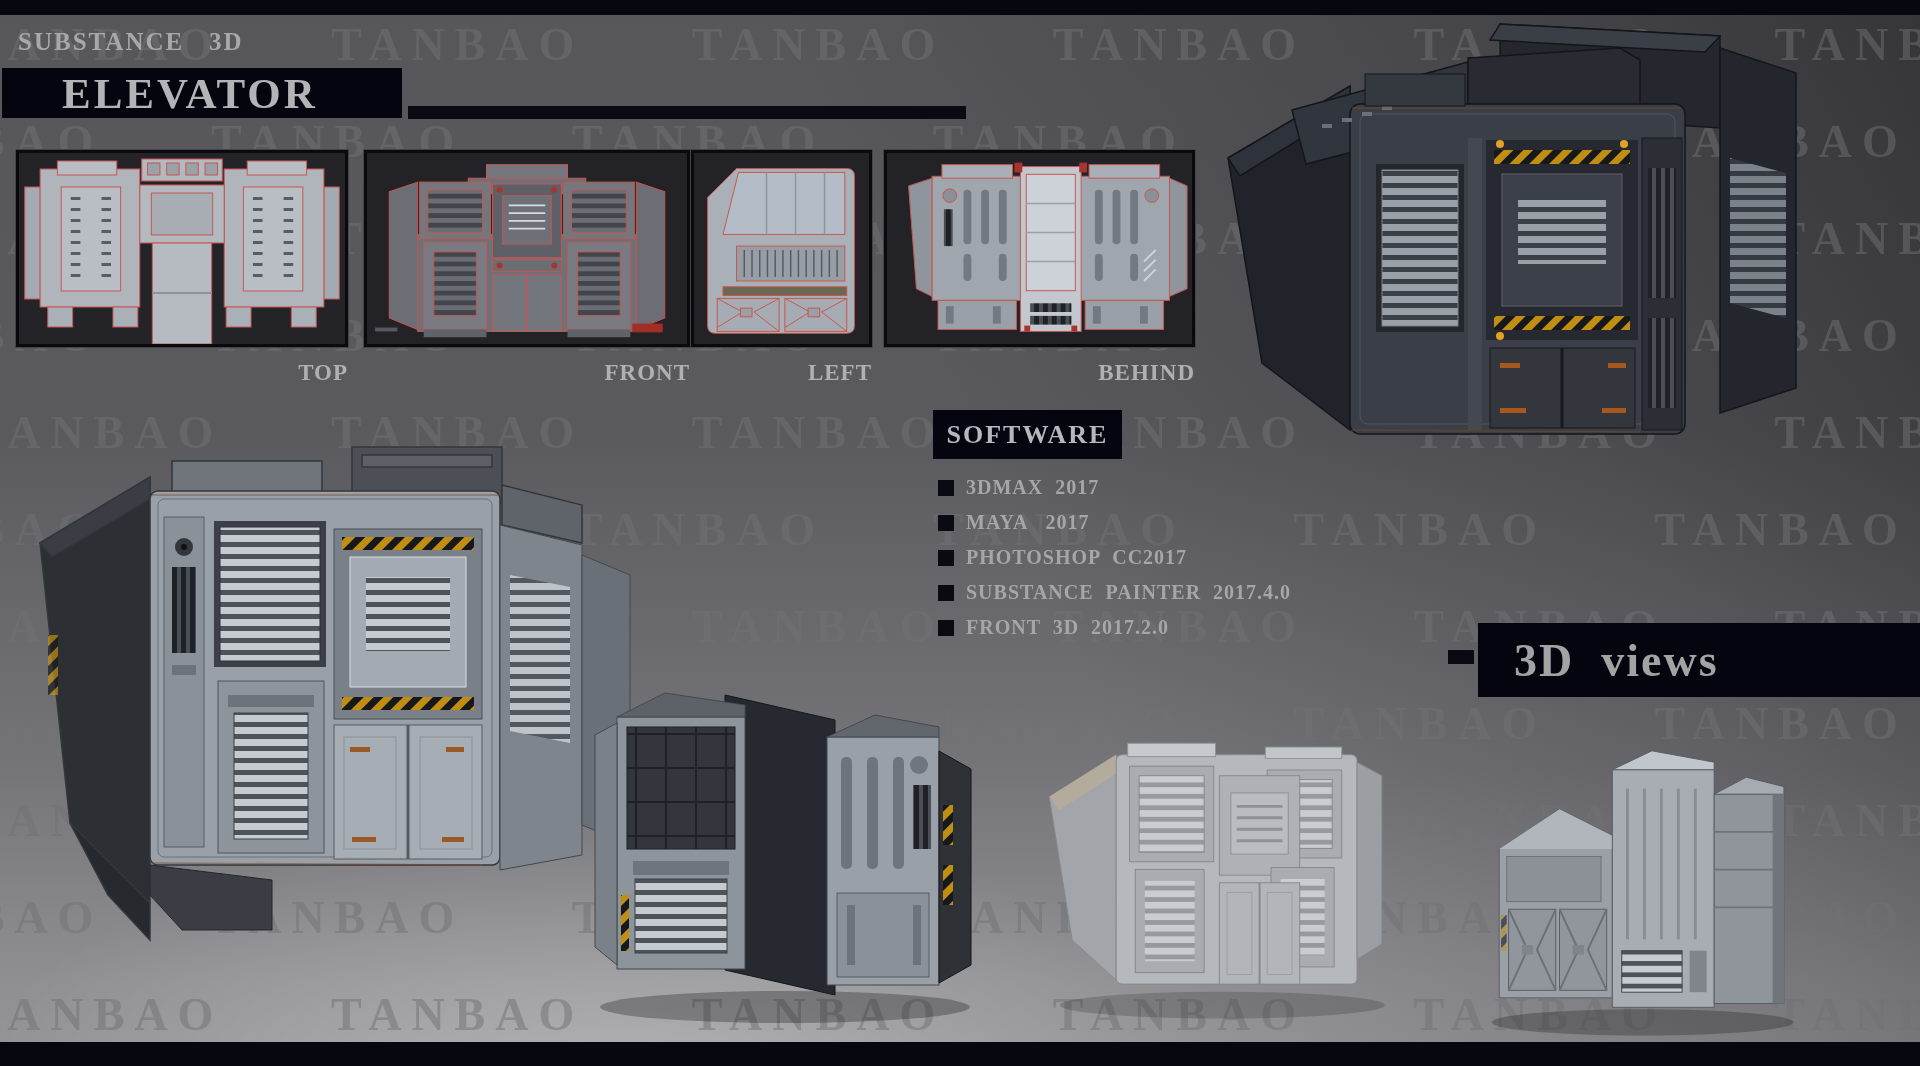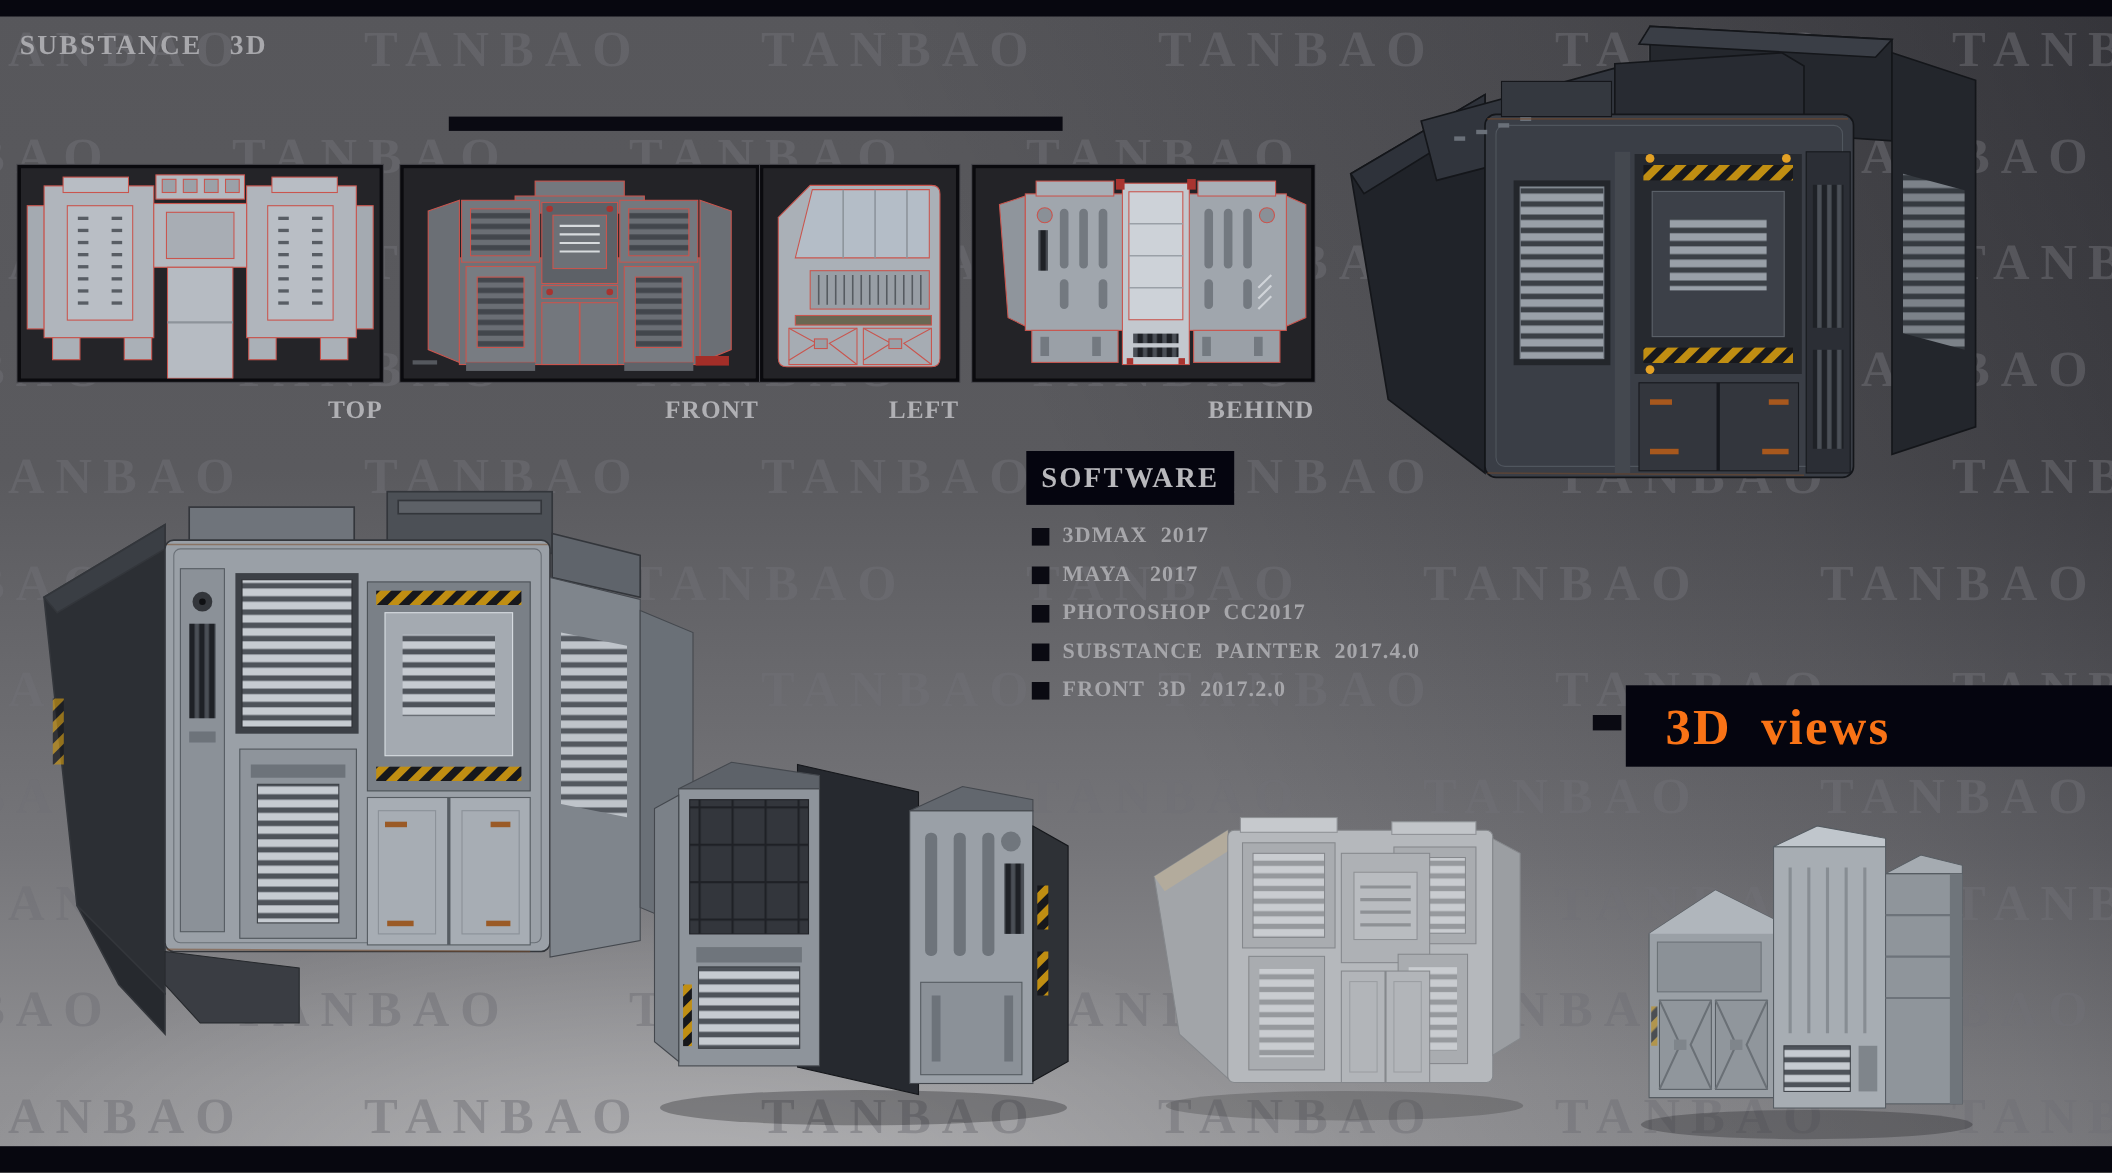--- a/index.html
+++ b/index.html
@@ -40,21 +40,21 @@
     display:flex;align-items:center;justify-content:center;}
   .sw-box span{font-weight:bold;font-size:26px;letter-spacing:2px;color:#b8b8bc;}
   .sw-list{z-index:4;left:938px;top:470px;list-style:none;margin:0;padding:0;}
   .sw-list li{height:35px;display:flex;align-items:center;}
   .sw-bullet{width:16px;height:16px;background:#0a0a12;margin-right:12px;flex:0 0 auto;}
   .sw-item-text{font-weight:bold;font-size:20px;letter-spacing:1px;color:#a6a6aa;}
   
   .views-dash{z-index:4;left:1448px;top:650px;width:26px;height:14px;background:#0a0a12;}
   .views-box{z-index:4;left:1478px;top:623px;width:442px;height:74px;background:#05050f;
     display:flex;align-items:center;}
-  .views-box span{margin-left:36px;font-weight:bold;font-size:46px;letter-spacing:2px;color:#f97316;}
+  .views-box span{margin-left:36px;font-weight:bold;font-size:46px;letter-spacing:2px;color:#a3a3a3;}
   
   .render{z-index:3;}
   .render svg{display:block;width:100%;height:100%;}
 </style>
 </head>
 <body>
 
 <div id="stage">
 
   <svg width="0" height="0" style="position:absolute" aria-hidden="true">
@@ -101,20 +101,23 @@
       <div class="wm-row" style="top: 697px; left: -150px;">TANBAO&nbsp;&nbsp;&nbsp;&nbsp;&nbsp;TANBAO&nbsp;&nbsp;&nbsp;&nbsp;&nbsp;TANBAO&nbsp;&nbsp;&nbsp;&nbsp;&nbsp;TANBAO&nbsp;&nbsp;&nbsp;&nbsp;&nbsp;TANBAO&nbsp;&nbsp;&nbsp;&nbsp;&nbsp;TANBAO&nbsp;&nbsp;&nbsp;&nbsp;&nbsp;TANBAO&nbsp;&nbsp;&nbsp;&nbsp;&nbsp;TANBAO&nbsp;&nbsp;&nbsp;&nbsp;&nbsp;</div>
       <div class="wm-row" style="top: 794px; left: -30px;">TANBAO&nbsp;&nbsp;&nbsp;&nbsp;&nbsp;TANBAO&nbsp;&nbsp;&nbsp;&nbsp;&nbsp;TANBAO&nbsp;&nbsp;&nbsp;&nbsp;&nbsp;TANBAO&nbsp;&nbsp;&nbsp;&nbsp;&nbsp;TANBAO&nbsp;&nbsp;&nbsp;&nbsp;&nbsp;TANBAO&nbsp;&nbsp;&nbsp;&nbsp;&nbsp;TANBAO&nbsp;&nbsp;&nbsp;&nbsp;&nbsp;TANBAO&nbsp;&nbsp;&nbsp;&nbsp;&nbsp;</div>
       <div class="wm-row" style="top: 891px; left: -150px;">TANBAO&nbsp;&nbsp;&nbsp;&nbsp;&nbsp;TANBAO&nbsp;&nbsp;&nbsp;&nbsp;&nbsp;TANBAO&nbsp;&nbsp;&nbsp;&nbsp;&nbsp;TANBAO&nbsp;&nbsp;&nbsp;&nbsp;&nbsp;TANBAO&nbsp;&nbsp;&nbsp;&nbsp;&nbsp;TANBAO&nbsp;&nbsp;&nbsp;&nbsp;&nbsp;TANBAO&nbsp;&nbsp;&nbsp;&nbsp;&nbsp;TANBAO&nbsp;&nbsp;&nbsp;&nbsp;&nbsp;</div>
       <div class="wm-row" style="top: 988px; left: -30px;">TANBAO&nbsp;&nbsp;&nbsp;&nbsp;&nbsp;TANBAO&nbsp;&nbsp;&nbsp;&nbsp;&nbsp;TANBAO&nbsp;&nbsp;&nbsp;&nbsp;&nbsp;TANBAO&nbsp;&nbsp;&nbsp;&nbsp;&nbsp;TANBAO&nbsp;&nbsp;&nbsp;&nbsp;&nbsp;TANBAO&nbsp;&nbsp;&nbsp;&nbsp;&nbsp;TANBAO&nbsp;&nbsp;&nbsp;&nbsp;&nbsp;TANBAO&nbsp;&nbsp;&nbsp;&nbsp;&nbsp;</div>
     </div>
 
   <div class="edge-bar" style="top:0;height:15px;"></div>
   <div class="edge-bar" style="top:1042px;height:24px;"></div>
 
   <div class="abs kicker pre">SUBSTANCE   3D</div>
+  <div class="abs title-box">
+    <span class="title-text">ELEVATOR</span>
+  </div>
   <div class="abs title-line"></div>
 
   <div class="abs panel" style="left:16px;width:332px;">
     <svg viewBox="0 0 340 191" preserveAspectRatio="none">
       <rect width="340" height="191" fill="#242428"></rect>
       <g stroke="#c9554e" stroke-width="1">
         <rect x="6" y="34" width="16" height="112" fill="#a4aab1"></rect>
         <rect x="318" y="34" width="16" height="112" fill="#a4aab1"></rect>
         <rect x="22" y="16" width="104" height="138" fill="#b0b5bc"></rect>
         <rect x="40" y="8" width="62" height="14" fill="#b8bdc4"></rect>

